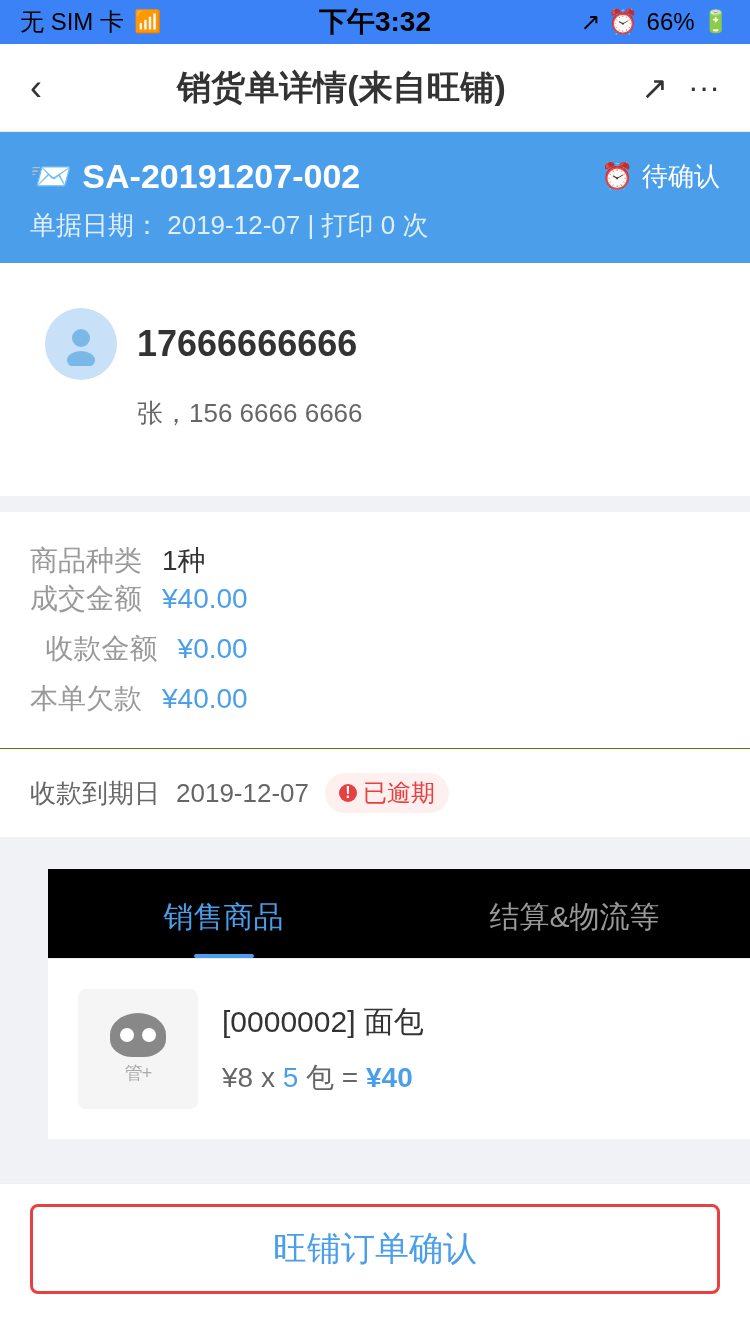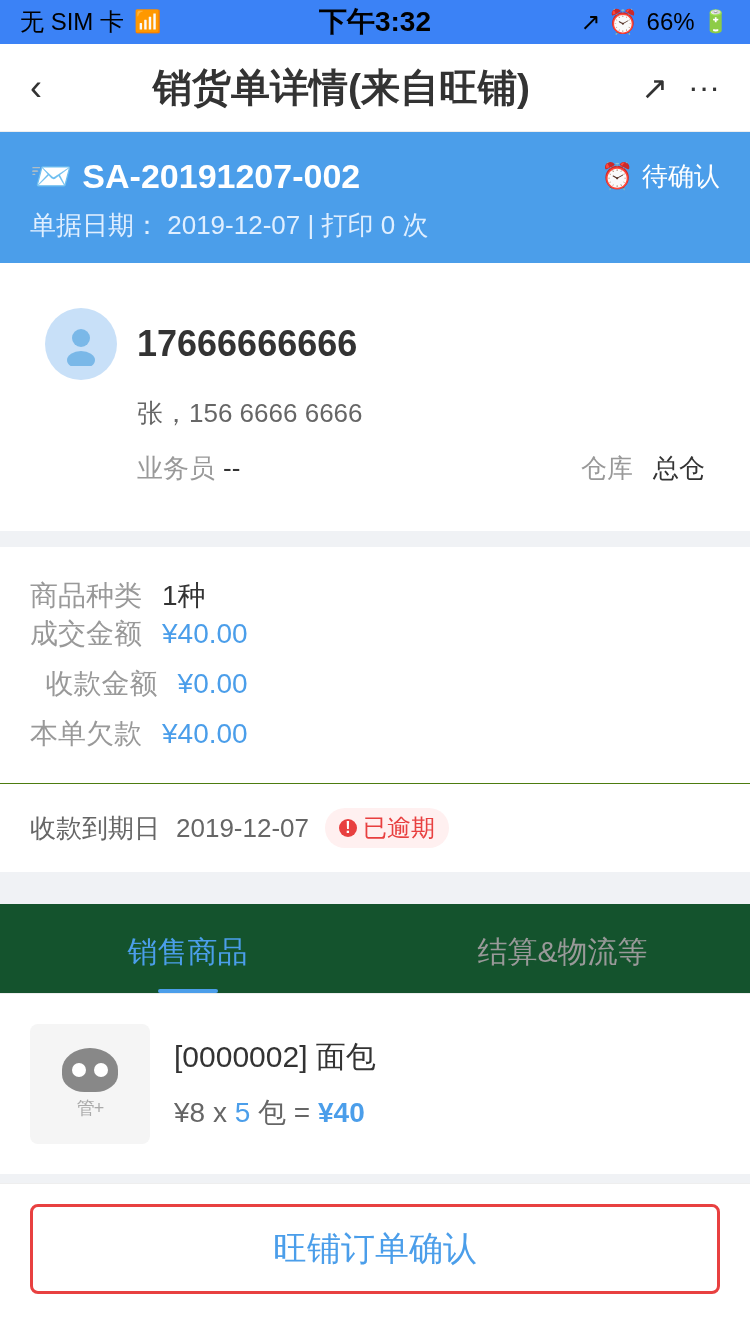--- a/index.html
+++ b/index.html
@@ -58,21 +58,21 @@
       padding: 0 30px;
       border-bottom: 1px solid #eee;
     }
     .nav-back {
       font-size: 36px;
       color: #333;
       cursor: pointer;
       font-weight: 300;
     }
     .nav-title {
-      font-size: 39px;
+      font-size: 34px;
       font-weight: 600;
       color: #333;
       flex: 1;
       text-align: center;
     }
     .nav-actions {
       display: flex;
       align-items: center;
       gap: 20px;
     }
@@ -243,22 +243,23 @@
     .overdue-dot {
       width: 16px;
       height: 16px;
       background: #e84040;
       border-radius: 50%;
       display: inline-block;
     }
 
     
     .tabs-section {
-      background: #14532d;
+      background: #000000;
       margin-top: 16px;
+      margin-left: 48px;
     }
     .tabs-row {
       display: flex;
       border-bottom: 1px solid #eee;
     }
     .tab {
       flex: 1;
       text-align: center;
       padding: 28px 0 20px;
       font-size: 30px;
@@ -440,27 +441,20 @@
   <div class="customer-row">
     <div class="avatar">
       <svg class="person-svg" viewBox="0 0 44 44" fill="none" xmlns="http://www.w3.org/2000/svg">
         <circle cx="22" cy="16" r="9" fill="#7ab8e8"></circle>
         <ellipse cx="22" cy="38" rx="14" ry="9" fill="#7ab8e8"></ellipse>
       </svg>
     </div>
     <span class="customer-phone">17666666666</span>
   </div>
   <div class="customer-info">张，156 6666 6666</div>
-  <div class="customer-meta">
-    <span class="meta-label">业务员</span>
-    <span class="meta-value">--</span>
-    <span class="meta-sep" style="flex:1"></span>
-    <span class="meta-label">仓库</span>
-    <span class="meta-value" style="margin-left:12px">总仓</span>
-  </div>
 </div>
 
 <div class="divider"></div>
 
 <div class="summary-section">
   <div class="summary-row">
     <div class="summary-left">
       <span class="summary-label">商品种类</span>
       <span class="summary-value">1种</span>
     </div>

